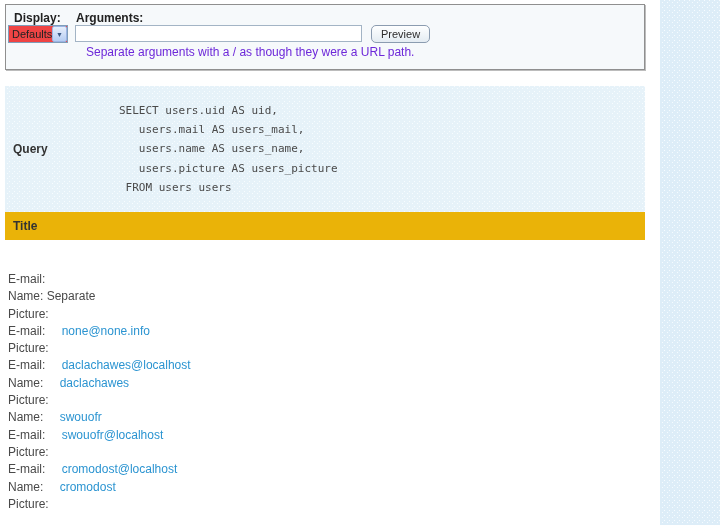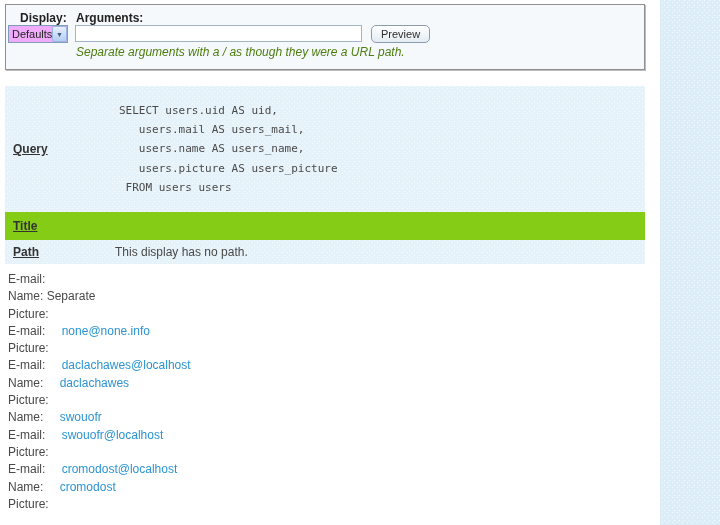--- a/index.html
+++ b/index.html
@@ -38,28 +38,28 @@
     background: #f6f9fb;
     border: 1px solid #8f8f8f;
     box-shadow: 1px 1px 0 #bcbcbc;
   }
   .field-label {
     position: absolute;
     font-weight: bold;
     color: #222;
     font-size: 12px;
   }
-  .lbl-display { left: 14px; top: 6px; text-align: right; }
+  .lbl-display { left: 8px; top: 6px; text-align: right; }
   .lbl-arguments { left: 70px; top: 6px; }
 
   .select-box {
     position: absolute;
     left: 2px; top: 20px;
     width: 60px; height: 18px;
-    background: #f0abfc;
+    background: #ef4444;
     border: 1px solid #7f9db9;
     display: flex;
     align-items: center;
     cursor: default;
   }
   .select-box .sel-text {
     flex: 1;
     padding-left: 3px;
     font-size: 11px;
     color: #222;
@@ -97,51 +97,49 @@
     font-family: "Liberation Sans", sans-serif;
     font-size: 11px;
     color: #2c2c2c;
     background: linear-gradient(#feffff, #e4ecf2);
     border: 1px solid #8b9cb0;
     border-radius: 5px;
     cursor: pointer;
   }
   .args-desc {
     position: absolute;
-    left: 70px; top: 40px;
+    left: 80px; top: 40px;
     font-size: 12px;
-    color: #4d7c0f;
-    font-style: italic;
+    color: #6d28d9;
   }
 
   
   .meta-table {
     position: absolute;
     left: 5px; top: 86px;
     width: 640px;
   }
   .meta-row { display: flex; width: 100%; }
   .row-blue {
     background-color: #e6f2f9;
     background-image:
       radial-gradient(#f8fcfe 22%, rgba(255,255,255,0) 24%),
       radial-gradient(#f8fcfe 22%, rgba(255,255,255,0) 24%);
     background-size: 5px 5px;
     background-position: 0 0, 2px 3px;
   }
-  .row-white { background: #84cc16; }
+  .row-white { background: #eab308; }
   .meta-label {
     width: 110px;
     padding-left: 8px;
     font-weight: bold;
     color: #333;
     display: flex;
     align-items: center;
     flex-shrink: 0;
-    text-decoration: underline;
   }
   .meta-value {
     flex: 1;
     display: flex;
     align-items: center;
   }
   .row-query { height: 126px; }
   .row-title { height: 28px; }
   .row-path  { height: 24px; }
   .sql-pre {
@@ -205,24 +203,20 @@
    users.picture AS users_picture
  FROM users users</pre>
       </div>
     </div>
 
     <div class="meta-row row-white row-title">
       <div class="meta-label">Title</div>
       <div class="meta-value"></div>
     </div>
 
-    <div class="meta-row row-blue row-path">
-      <div class="meta-label">Path</div>
-      <div class="meta-value">This display has no path.</div>
-    </div>
 
   </div>
 
   <div class="results">
 
     <div>
       <div class="field-line">
         <span>E-mail:</span>
         <span class="plain-value"></span>
       </div>

